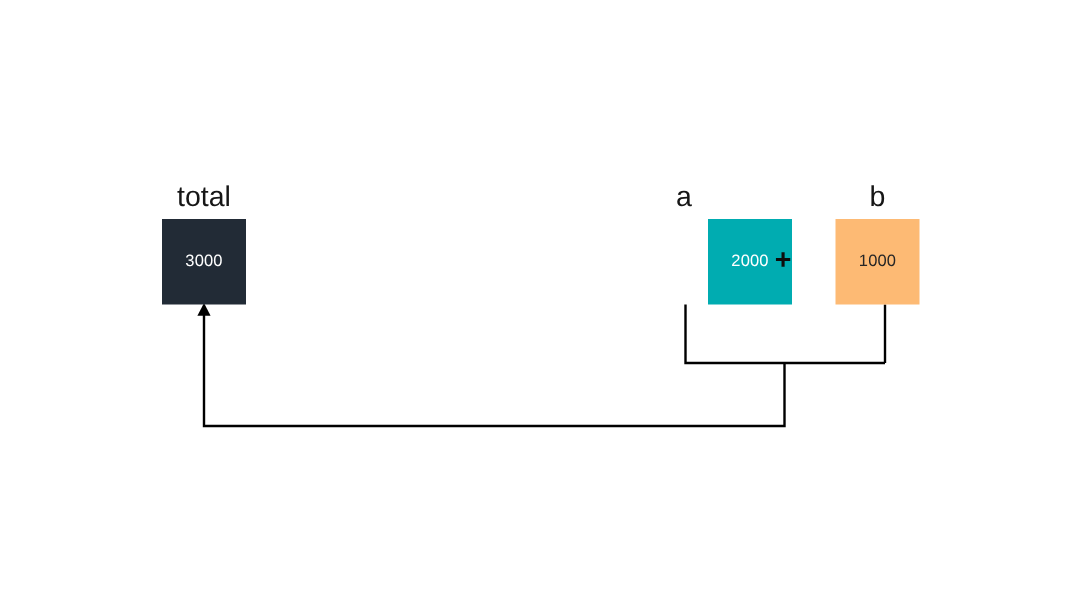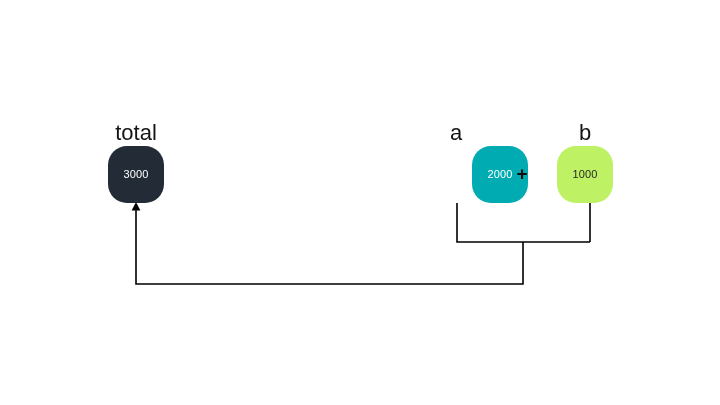--- a/index.html
+++ b/index.html
@@ -18,33 +18,32 @@
     overflow: hidden;
   }
   .node {
     position: absolute;
     width: 56px;
     height: 57px;
     box-sizing: border-box;
     display: flex;
     align-items: center;
     justify-content: center;
-    border-radius: 19px;
   }
   .node-value {
     font-size: 11px;
     font-weight: 400;
     letter-spacing: 0.1px;
     line-height: 1;
   }
   .node-label {
     position: absolute;
     width: 120px;
     text-align: center;
-    font-size: 22px;
+    font-size: 19px;
     color: #161616;
     line-height: 1;
   }
   #node-total {
     left: 108px;
     top: 146px;
     background: #222b36;
   }
   #node-total .node-value { color: #ffffff; }
   #label-total { left: 76px; top: 122px; }
@@ -54,21 +53,21 @@
     top: 146px;
     background: #00acb1;
     margin-left: 44px;
   }
   #node-a .node-value { color: #ffffff; }
   #label-a { left: 396px; top: 122px; }
 
   #node-b {
     left: 557px;
     top: 146px;
-    background: #bef264;
+    background: #fdba74;
   }
   #node-b .node-value { color: #262626; }
   #label-b { left: 525px; top: 122px; }
 
   #operator-plus {
     position: absolute;
     left: 502px;
     top: 164px;
     width: 40px;
     text-align: center;

